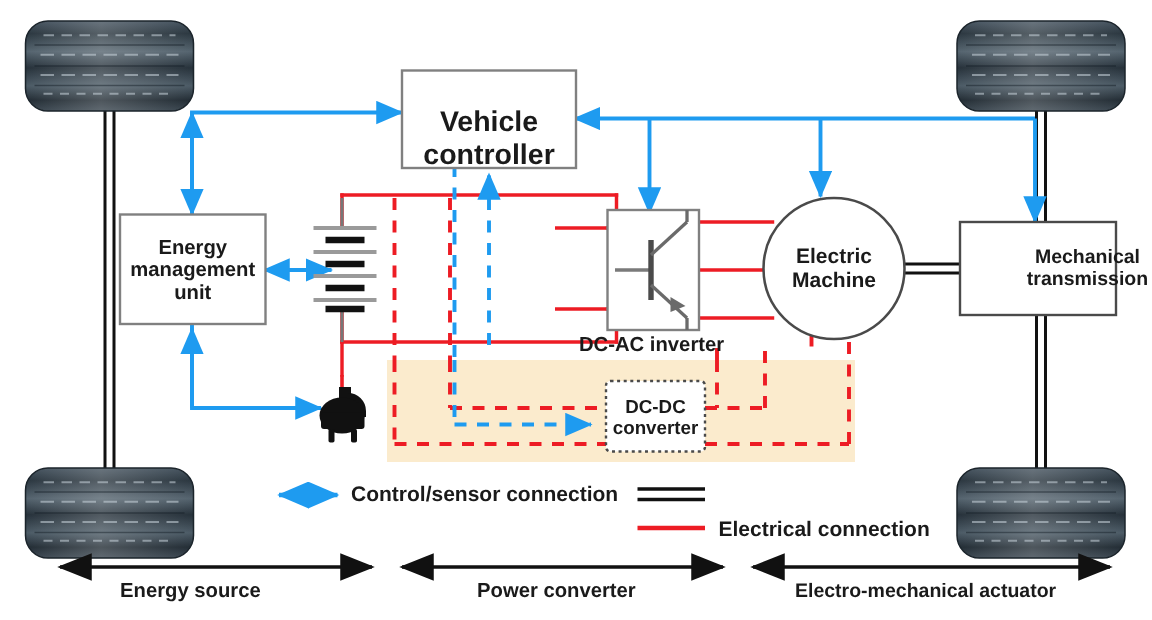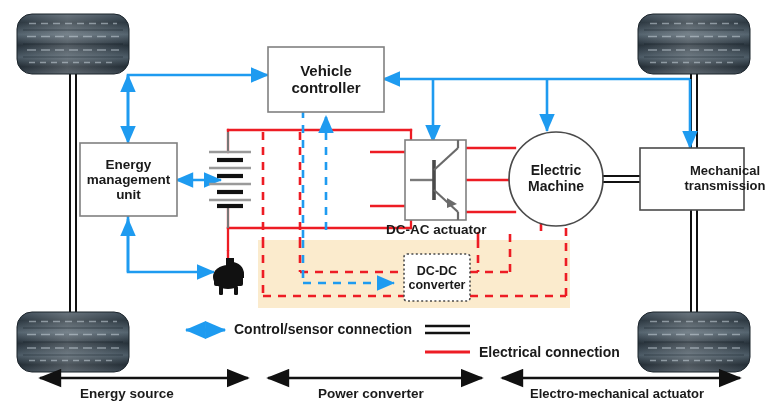--- a/index.html
+++ b/index.html
@@ -244,36 +244,36 @@
       <line x1="425" y1="352" x2="470" y2="352" stroke="#ED1C24" stroke-width="3"></line>
     </g>
 
     <g stroke="#111" stroke-width="2.3" fill="none">
       <line x1="40" y1="378" x2="248" y2="378" marker-end="url(#blkArrow)" marker-start="url(#blkArrowStart)"></line>
       <line x1="268" y1="378" x2="482" y2="378" marker-end="url(#blkArrow)" marker-start="url(#blkArrowStart)"></line>
       <line x1="502" y1="378" x2="740" y2="378" marker-end="url(#blkArrow)" marker-start="url(#blkArrowStart)"></line>
     </g>
   </svg>
 
-  <div class="boxlabel" style="left:268px;top:47px;width:116px;height:65px;font-size:15px;">
+  <div class="boxlabel" style="left:268px;top:60px;width:116px;height:65px;font-size:19px;">
     <span>
       <span>Vehicle</span><br>
       <span>controller</span>
     </span>
   </div>
 
   <div class="boxlabel" style="left:80px;top:143px;width:97px;height:73px;font-size:13.5px;">
     <span>
       <span>Energy</span><br>
       <span>management</span><br>
       <span>unit</span>
     </span>
   </div>
 
-  <div class="caption" style="left:386px;top:222px;font-size:13.5px;">DC-AC actuator</div>
+  <div class="caption" style="left:386px;top:222px;font-size:13.5px;">DC-AC inverter</div>
 
   <div class="boxlabel" style="left:404px;top:254px;width:66px;height:47px;font-size:12.5px;">
     <span>
       <span>DC-DC</span><br>
       <span>converter</span>
     </span>
   </div>
 
   <div class="boxlabel" style="left:509px;top:147px;width:94px;height:64px;font-size:14px;">
     <span>

